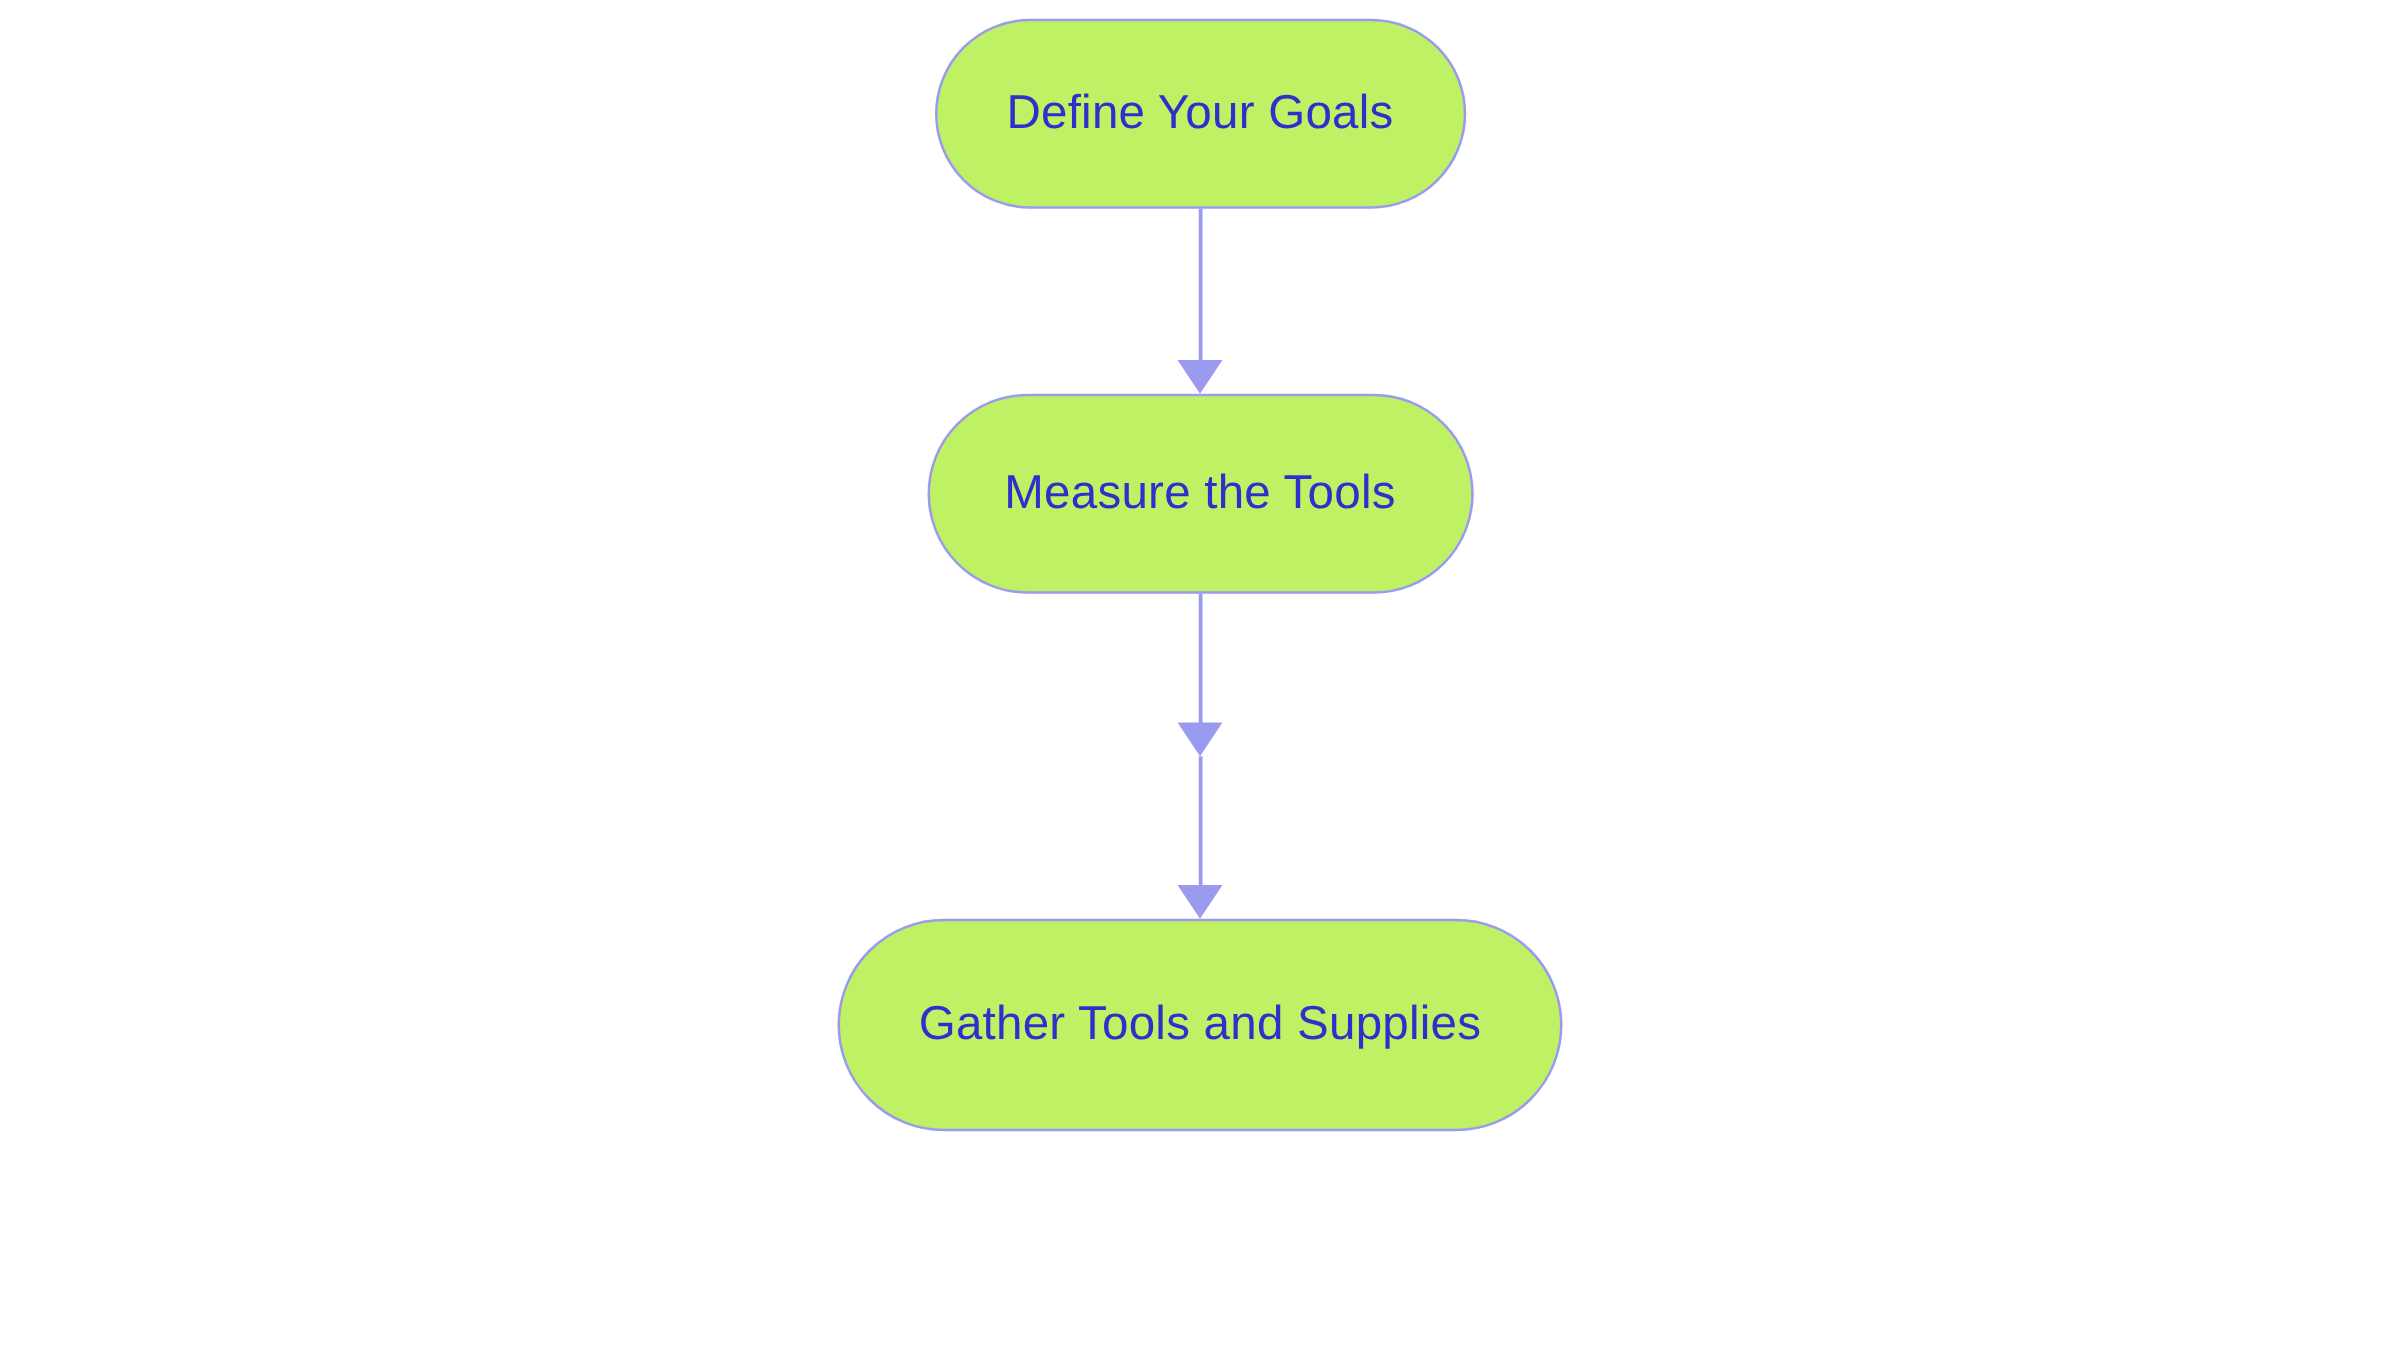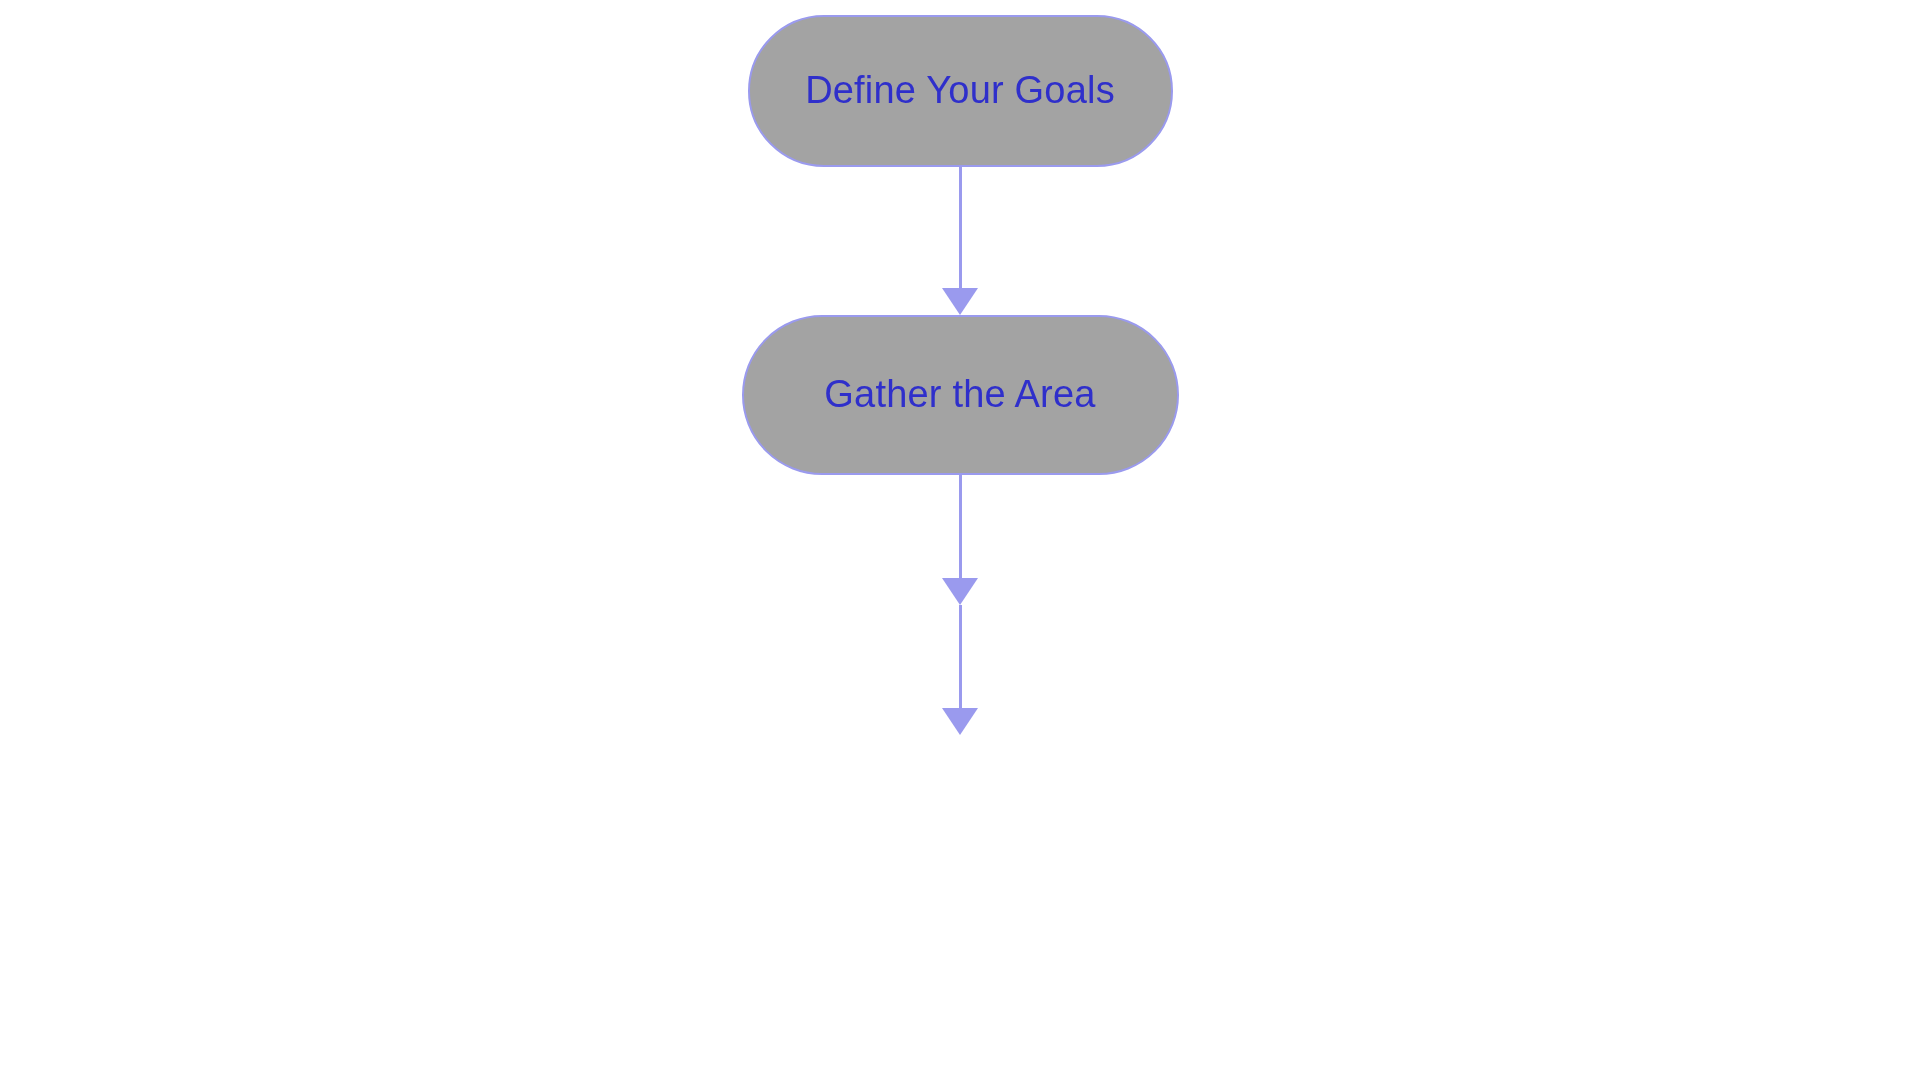--- a/index.html
+++ b/index.html
@@ -26,21 +26,21 @@
     height: 1083px;
     display: flex;
     flex-direction: column;
     align-items: center;
   }
   .node {
     box-sizing: border-box;
     display: flex;
     align-items: center;
     justify-content: center;
-    background: #a3a3a3;
+    background: #bef264;
     border: 2px solid #9a9aee;
     border-radius: 999px;
     color: #2f2fcb;
     text-align: center;
     white-space: nowrap;
     letter-spacing: 0.2px;
   }
   .node-label {
     font-size: 38px;
     line-height: 1.1;
@@ -91,29 +91,32 @@
     <div class="node n1">
       <span class="node-label">Define Your Goals</span>
     </div>
 
     <div class="connector c1">
       <div class="line"></div>
       <div class="head"></div>
     </div>
 
     <div class="node n2">
-      <span class="node-label">Gather the Area</span>
+      <span class="node-label">Measure the Tools</span>
     </div>
 
     <div class="connector c2">
       <div class="line"></div>
       <div class="head"></div>
     </div>
 
 
     <div class="connector c3">
       <div class="line"></div>
       <div class="head"></div>
     </div>
 
+    <div class="node n4">
+      <span class="node-label">Gather Tools and Supplies</span>
+    </div>
 
   </div>
 </div>
 
 </body></html>

